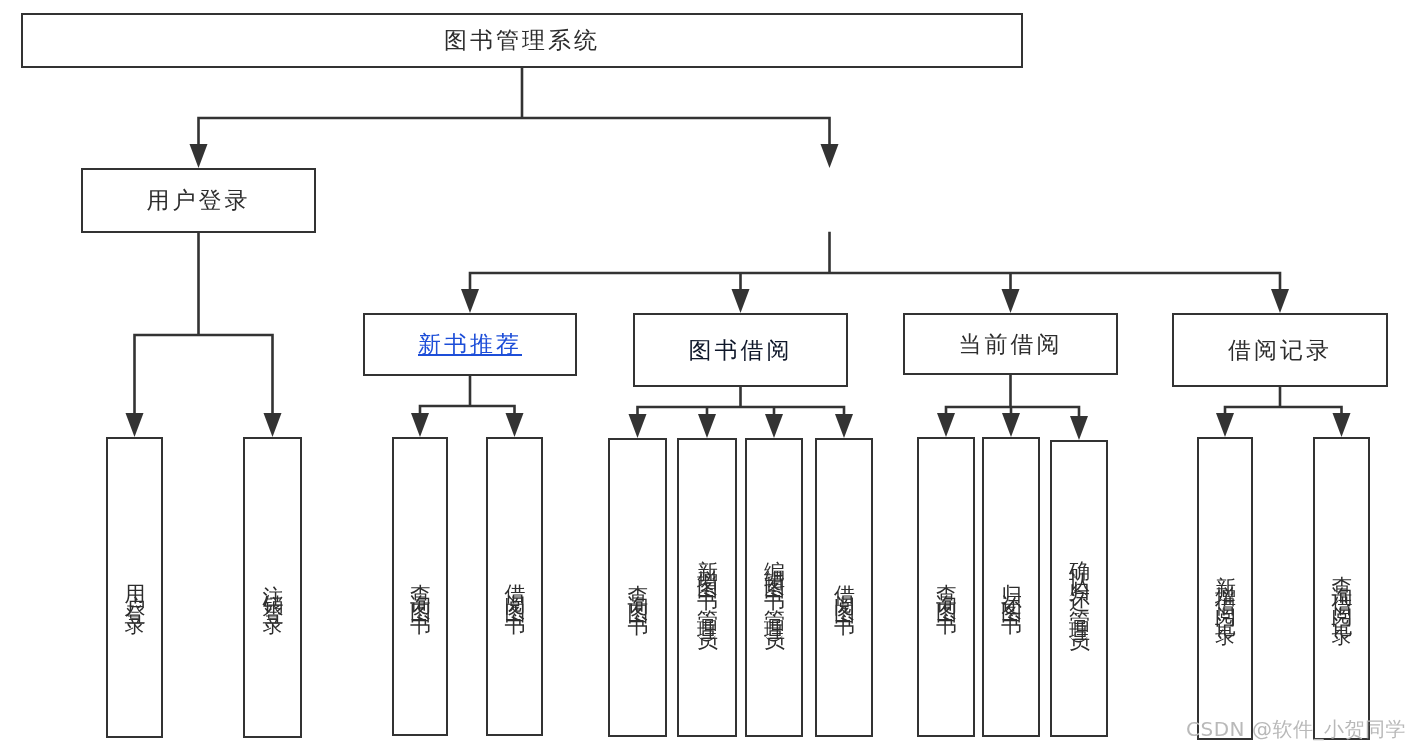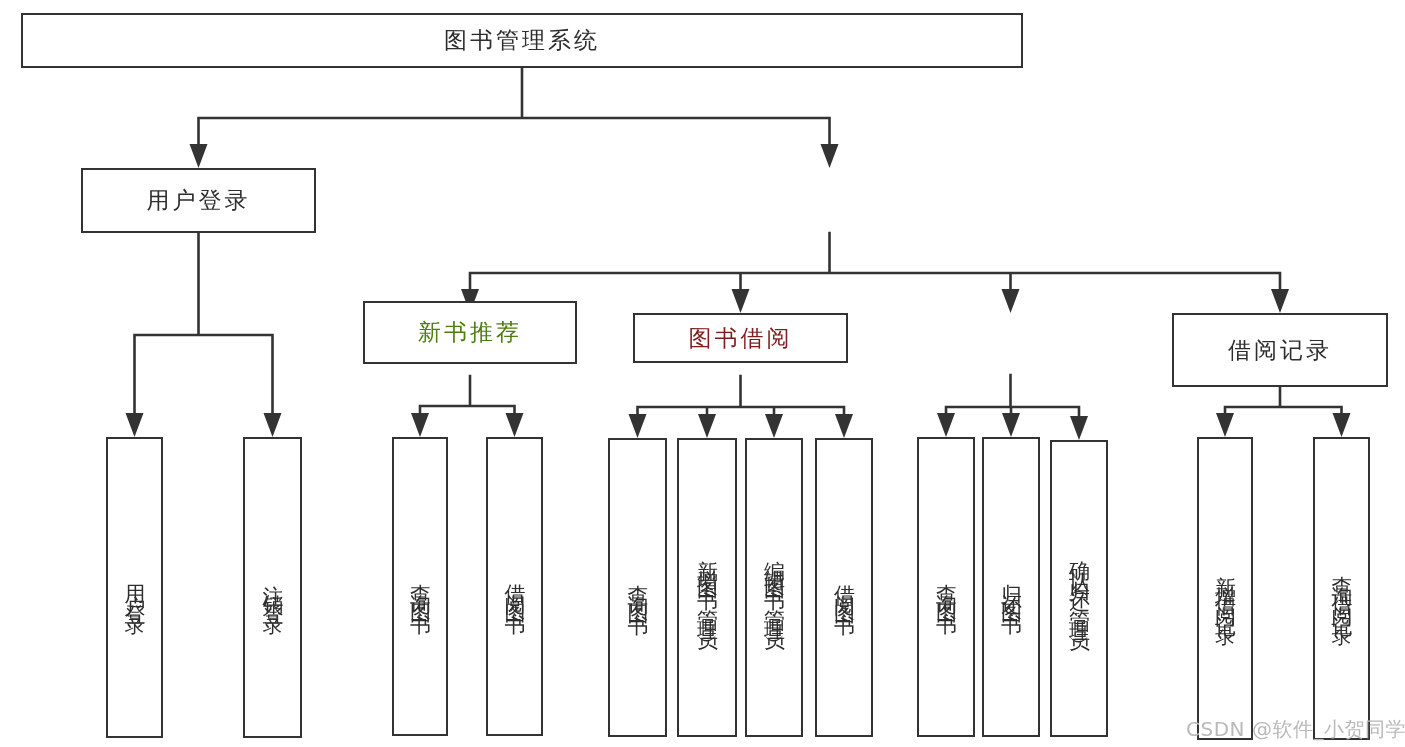--- a/index.html
+++ b/index.html
@@ -54,25 +54,28 @@
       <polygon points="1216,413 1234,413 1225,437" fill="#333333"></polygon>
       <polygon points="1332.5,413 1350.5,413 1341.5,437" fill="#333333"></polygon>
     </svg>
   <span id="watermark" style="color: rgb(185, 185, 185);">CSDN @软件_小贺同学</span>
 <div class="node" style="left: 21px; top: 13px; width: 1002px; height: 55px; border-color: rgb(51, 51, 51); color: rgb(45, 45, 45);">
       <span class="label">图书管理系统</span>
     </div>
     <div class="node" style="left: 81px; top: 168px; width: 235px; height: 65px; border-color: rgb(51, 51, 51); color: rgb(45, 45, 45);">
       <span class="label">用户登录</span>
     </div>
-    <div class="node" style="left: 363px; top: 301px; width: 214px; height: 63px; border-color: rgb(51, 51, 51); color: #4d7c0f;">
+    <div class="node" style="left: 363px; top: 313px; width: 214px; height: 63px; border-color: rgb(51, 51, 51); color: #1d4ed8; text-decoration: underline;">
       <span class="label">新书推荐</span>
     </div>
-    <div class="node" style="left: 633px; top: 313px; width: 215px; height: 50px; border-color: rgb(51, 51, 51); color: #7f1d1d;">
+    <div class="node" style="left: 633px; top: 313px; width: 215px; height: 74px; border-color: rgb(51, 51, 51); color: #0f172a;">
       <span class="label">图书借阅</span>
+    </div>
+    <div class="node" style="left: 903px; top: 313px; width: 215px; height: 62px; border-color: rgb(51, 51, 51); color: rgb(45, 45, 45);">
+      <span class="label">当前借阅</span>
     </div>
     <div class="node" style="left: 1172px; top: 313px; width: 216px; height: 74px; border-color: rgb(51, 51, 51); color: rgb(45, 45, 45);">
       <span class="label">借阅记录</span>
     </div>
     <div class="node vertical" style="left: 106px; top: 437px; width: 57px; height: 301px; border-color: rgb(51, 51, 51); color: rgb(45, 45, 45);">
       <span class="label">用户登录</span>
     </div>
     <div class="node vertical" style="left: 243px; top: 437px; width: 59px; height: 301px; border-color: rgb(51, 51, 51); color: rgb(45, 45, 45);">
       <span class="label">注销登录</span>
     </div>

